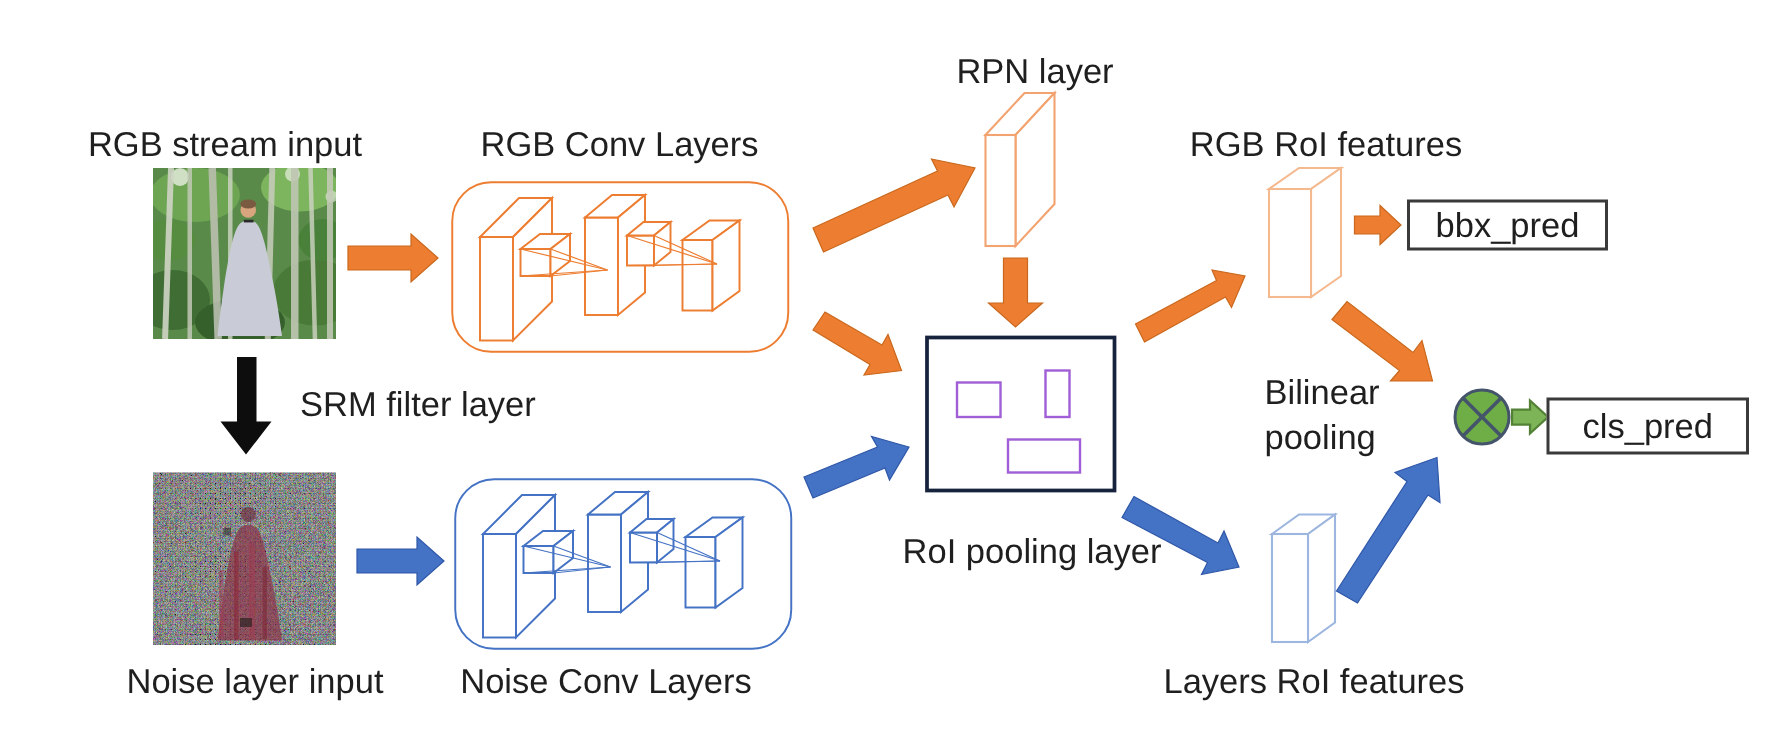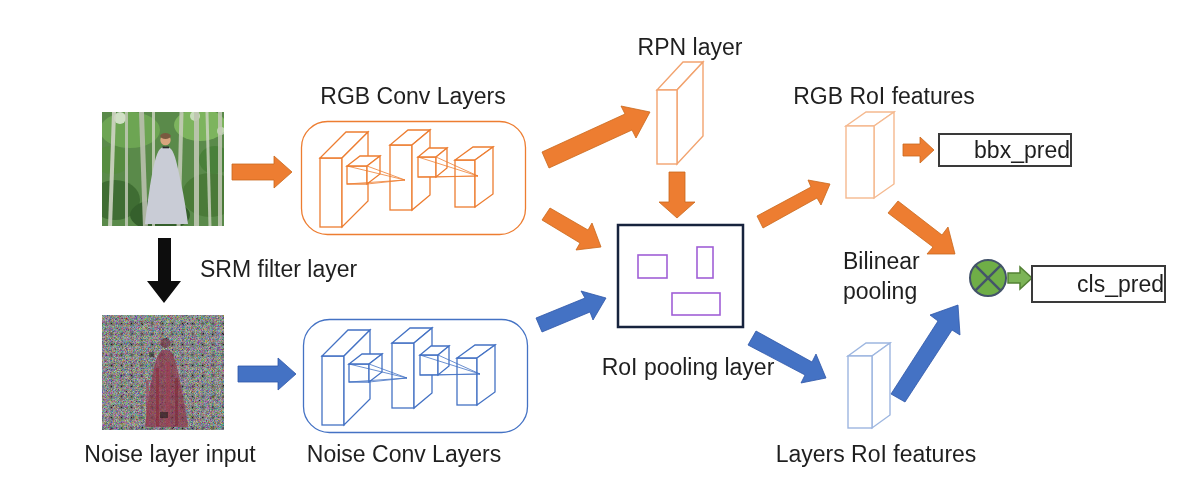--- a/index.html
+++ b/index.html
@@ -9,21 +9,21 @@
   }
   #diagram-svg{position:absolute;left:0;top:0;}
   .label{
     position:absolute;font-size:23px;line-height:26px;white-space:nowrap;
     color:#1f1f1f;
   }
   .center{transform:translateX(-50%);}
   .wrap{white-space:normal;}
   .pred-box{
     position:absolute;border:2px solid #3a3a3a;background:#fff;
-    display:flex;align-items:center;justify-content:flex-end;
+    display:flex;align-items:center;justify-content:center;
     font-size:23px;color:#1f1f1f;box-sizing:border-box;
   }
 </style>
 </head>
 <body>
 
 <div id="canvas">
 
 <svg id="diagram-svg" width="1184" height="489" viewBox="0 0 1184 489">
   <defs>
@@ -166,20 +166,21 @@
   <g>
     <circle cx="988" cy="278" r="18" fill="#6FAE47" stroke="#44546A" stroke-width="2"></circle>
     <g stroke="#44546A" stroke-width="2.4">
       <line x1="975.3" y1="265.3" x2="1000.7" y2="290.7"></line>
       <line x1="975.3" y1="290.7" x2="1000.7" y2="265.3"></line>
     </g>
   </g>
   <polygon fill="#7CB457" stroke="#538135" stroke-width="1.5" points="1008,273 1020,273 1020,267 1032,278 1020,289 1020,283 1008,283"></polygon>
 </svg>
 
+<div class="label center" style="left:150px;top:83px">RGB stream input</div>
 <div class="label center" style="left:413px;top:83px">RGB Conv Layers</div>
 <div class="label center" style="left:690px;top:34px">RPN layer</div>
 <div class="label center" style="left:884px;top:83px">RGB RoI features</div>
 <div class="label" style="left:200px;top:256px">SRM filter layer</div>
 <div class="label center" style="left:170px;top:441px">Noise layer input</div>
 <div class="label center" style="left:404px;top:441px">Noise Conv Layers</div>
 <div class="label center" style="left:688px;top:354px">RoI pooling layer</div>
 <div class="label wrap" style="left:843px;top:246px;width:105px;line-height:30px">Bilinear pooling</div>
 <div class="label center" style="left:876px;top:441px">Layers RoI features</div>
 

